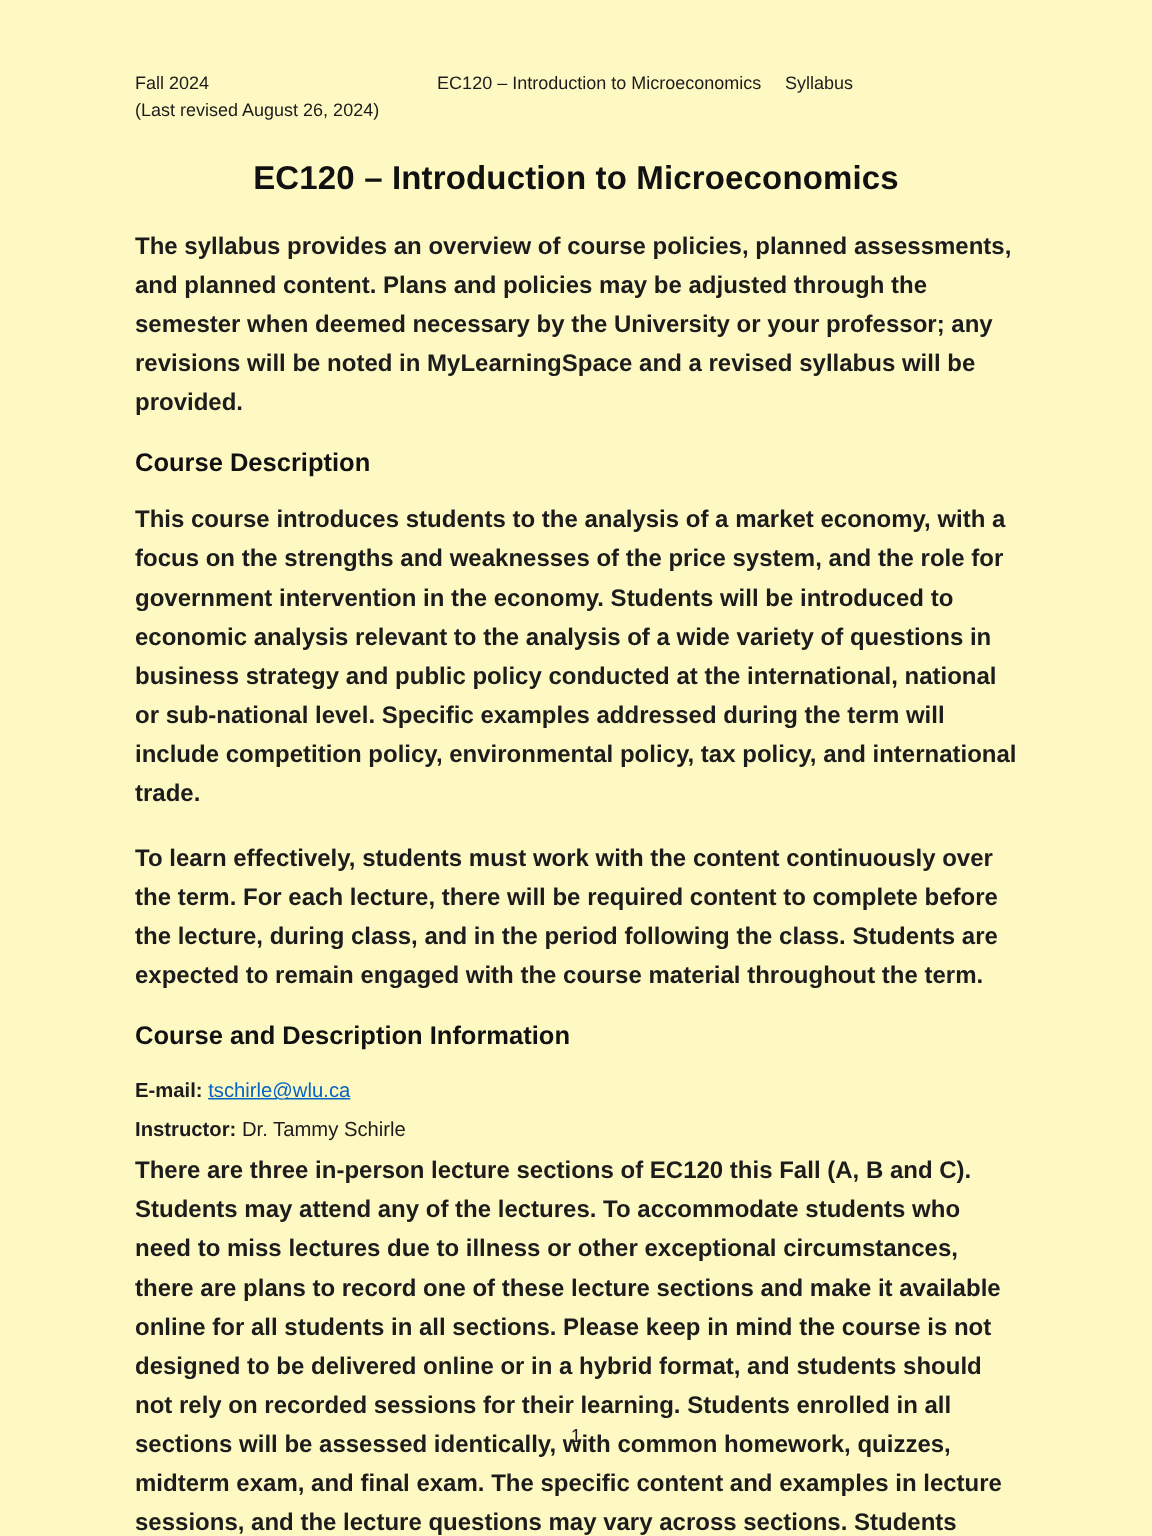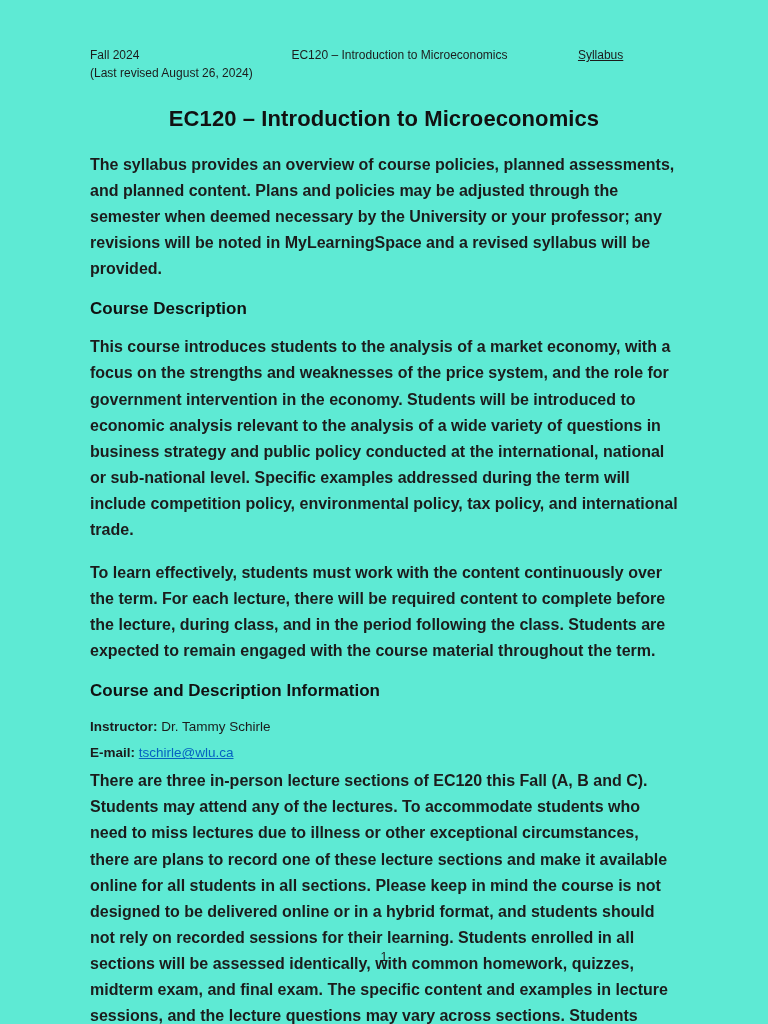--- a/index.html
+++ b/index.html
@@ -10,35 +10,35 @@
   body {
     width: 768px;
     height: 1024px;
     font-family: "Liberation Sans", sans-serif;
   }
   .page {
     position: relative;
     width: 768px;
     height: 1024px;
     box-sizing: border-box;
-    background: #5eead4;
+    background: #fef9c3;
     color: #1c1c1c;
     padding: 46px 90px 0 90px;
     overflow: hidden;
   }
   .doc-header {
     display: grid;
     grid-template-columns: 1.2fr 1.6fr 1fr;
     font-size: 12px;
     line-height: 1.5;
     color: #1c1c1c;
   }
   .h-left { text-align: left; }
   .h-center { text-align: center; white-space: nowrap; }
-  .h-right { text-align: center; text-decoration: underline; }
+  .h-right { text-align: left; }
   h1.doc-title {
     font-size: 22px;
     font-weight: 700;
     text-align: center;
     color: #111111;
     margin: 24px 0 20px 0;
     letter-spacing: 0.1px;
   }
   h2.section-heading {
     font-size: 17px;
@@ -94,23 +94,23 @@
   <p class="body-text">The syllabus provides an overview of course policies, planned assessments, and planned content. Plans and policies may be adjusted through the semester when deemed necessary by the University or your professor; any revisions will be noted in MyLearningSpace and a revised syllabus will be provided.</p>
 
   <h2 class="section-heading">Course Description</h2>
 
   <p class="body-text">This course introduces students to the analysis of a market economy, with a focus on the strengths and weaknesses of the price system, and the role for government intervention in the economy. Students will be introduced to economic analysis relevant to the analysis of a wide variety of questions in business strategy and public policy conducted at the international, national or sub-national level. Specific examples addressed during the term will include competition policy, environmental policy, tax policy, and international trade.</p>
 
   <p class="body-text">To learn effectively, students must work with the content continuously over the term. For each lecture, there will be required content to complete before the lecture, during class, and in the period following the class.  Students are expected to remain engaged with the course material throughout the term.</p>
 
   <h2 class="section-heading">Course and Description Information</h2>
 
+  <p class="info-line"><span class="label">E-mail:</span> <a class="email-link">tschirle@wlu.ca</a></p>
+
   <p class="info-line"><span class="label">Instructor:</span> <span>Dr. Tammy Schirle</span></p>
-
-  <p class="info-line"><span class="label">E-mail:</span> <a class="email-link">tschirle@wlu.ca</a></p>
 
   <p class="body-text spaced-top">There are three in-person lecture sections of EC120 this Fall (A, B and C). Students may attend any of the lectures. To accommodate students who need to miss lectures due to illness or other exceptional circumstances, there are plans to record one of these lecture sections and make it available online for all students in all sections. Please keep in mind the course is not designed to be delivered online or in a hybrid format, and students should not rely on recorded sessions for their learning. Students enrolled in all sections will be assessed identically, with common homework, quizzes, midterm exam, and final exam. The specific content and examples in lecture sessions, and the lecture questions may vary across sections. Students registered in any section may participate in any element of the course – students may shift their approach to the course as necessary. There is no need to tell me this, or to change your registration status.</p>
 
   <footer class="page-footer">
     <span>1</span>
   </footer>
 
 </div>
 
 </body></html>

